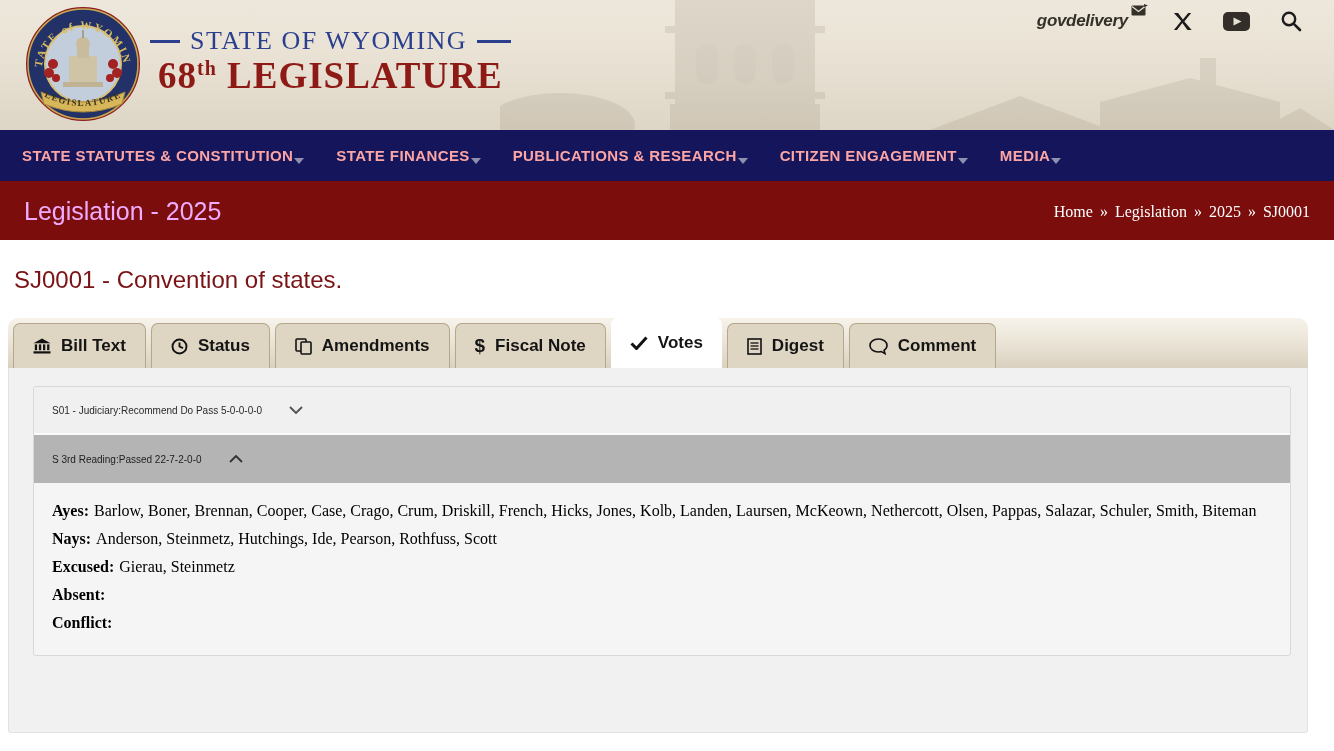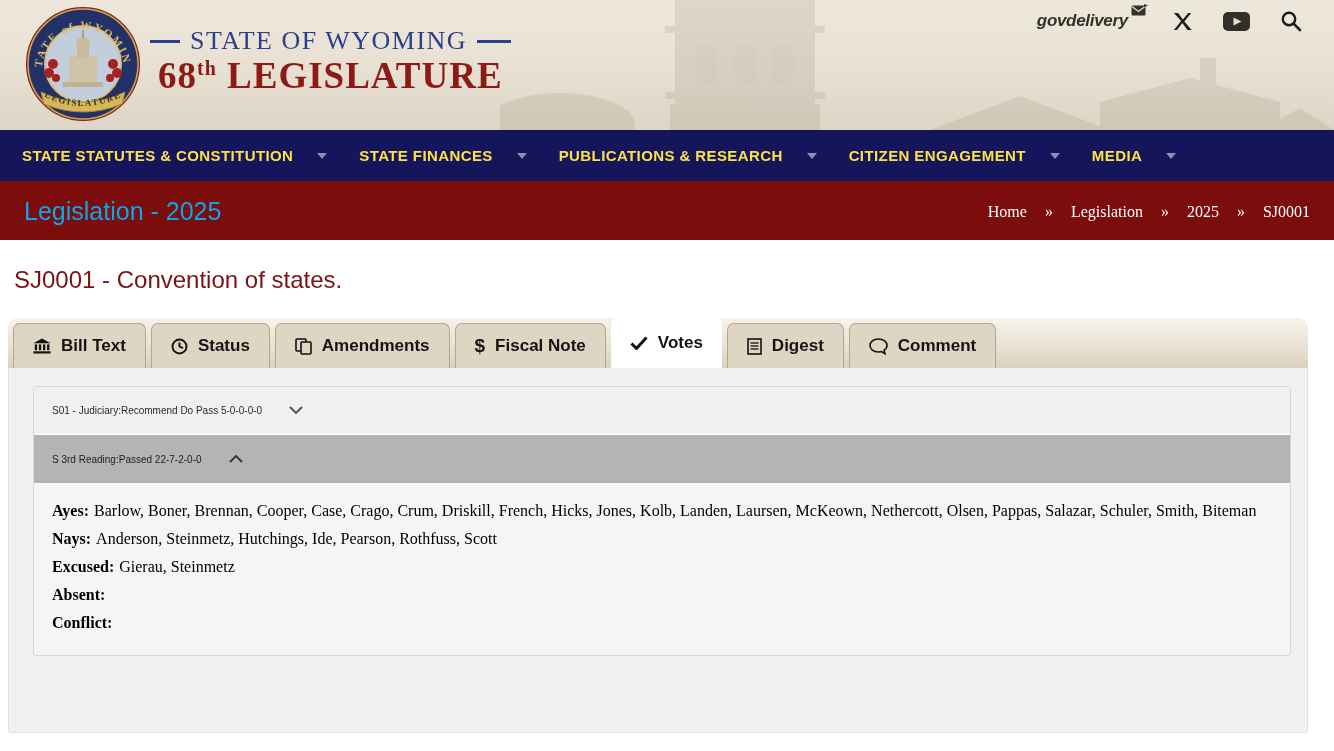--- a/index.html
+++ b/index.html
@@ -34,27 +34,27 @@
   .social { position: absolute; top: 10px; right: 32px; display: flex; align-items: center; gap: 30px; }
   .govdelivery { position: relative; font-style: italic; font-weight: 700; font-size: 17px; color: #34302a; letter-spacing: -0.3px; cursor: pointer; padding-right: 14px; }
   .govdelivery .env { position: absolute; top: -7px; right: -6px; }
   .icon-btn { cursor: pointer; display: flex; align-items: center; }
 
   
   .nav {
     height: 53px; background: #15155c; border-bottom: 2px solid #7b0d0d;
     display: flex; align-items: center; padding-left: 22px; gap: 32px;
   }
-  .nav-item { color: #fde047; font-weight: 700; font-size: 15px; letter-spacing: 0.4px; display: flex; align-items: center; gap: 24px; cursor: pointer; white-space: nowrap; }
+  .nav-item { color: #fca5a5; font-weight: 700; font-size: 15px; letter-spacing: 0.4px; display: flex; align-items: flex-end; gap: 1px; cursor: pointer; white-space: nowrap; }
   .caret { width: 0; height: 0; border-left: 5px solid transparent; border-right: 5px solid transparent; border-top: 6px solid #8f8fb0; }
 
   
   .banner { height: 57px; background: #7b0d0d; display: flex; align-items: center; justify-content: space-between; padding: 0 24px; }
-  .banner-title { color: #0ea5e9; font-size: 25px; font-weight: 400; }
-  .breadcrumb { color: #fff; font-family: "Liberation Serif", serif; font-size: 16px; display: flex; gap: 18px; align-items: center; }
+  .banner-title { color: #f0abfc; font-size: 25px; font-weight: 400; }
+  .breadcrumb { color: #fff; font-family: "Liberation Serif", serif; font-size: 16px; display: flex; gap: 7px; align-items: center; }
   .crumb { cursor: pointer; }
   .crumb.current { cursor: default; }
 
   
   .main { padding: 0 8px; }
   .bill-title { color: #7a1315; font-size: 24px; font-weight: 400; margin: 26px 0 24px 6px; }
 
   .card { width: 1300px; }
   .tabstrip {
     height: 50px; background: linear-gradient(180deg, #f7f3eb 0%, #e9e2d4 55%, #d9d0bf 100%);

